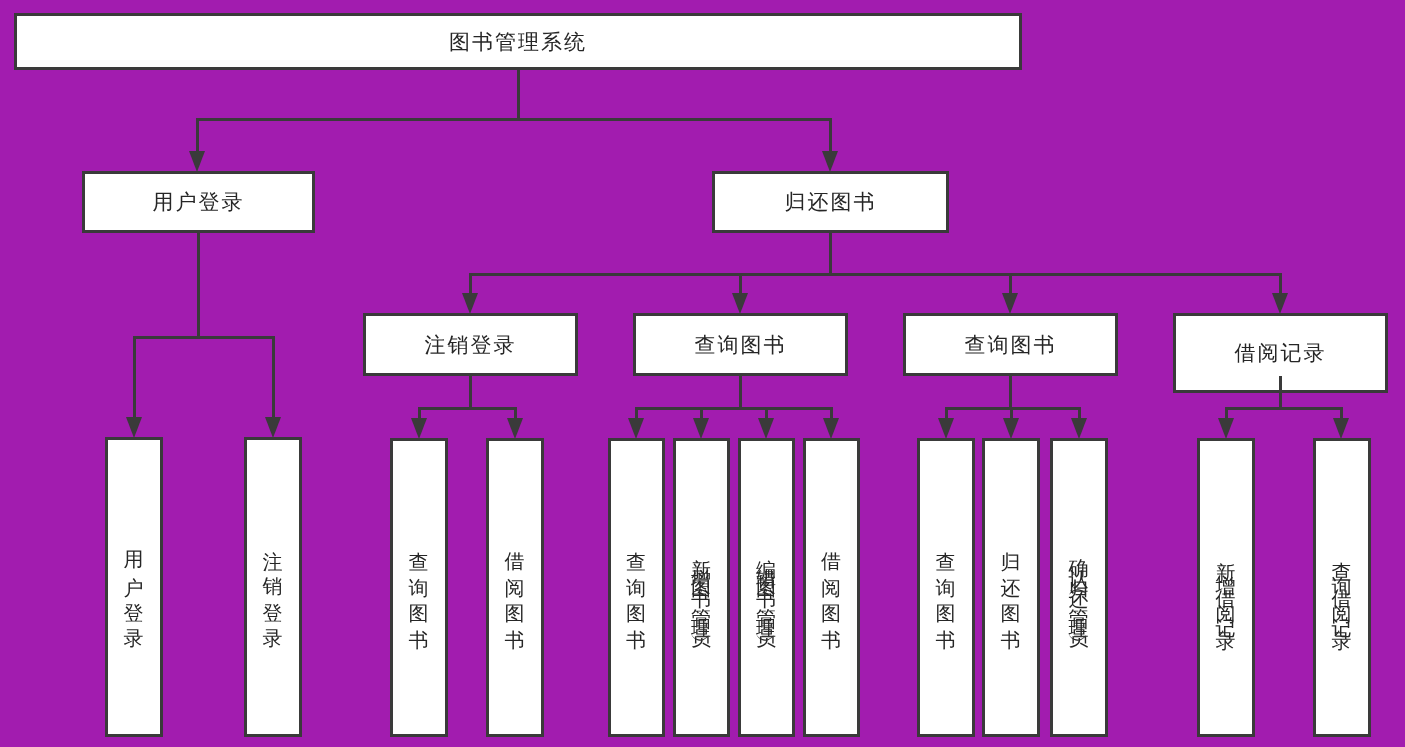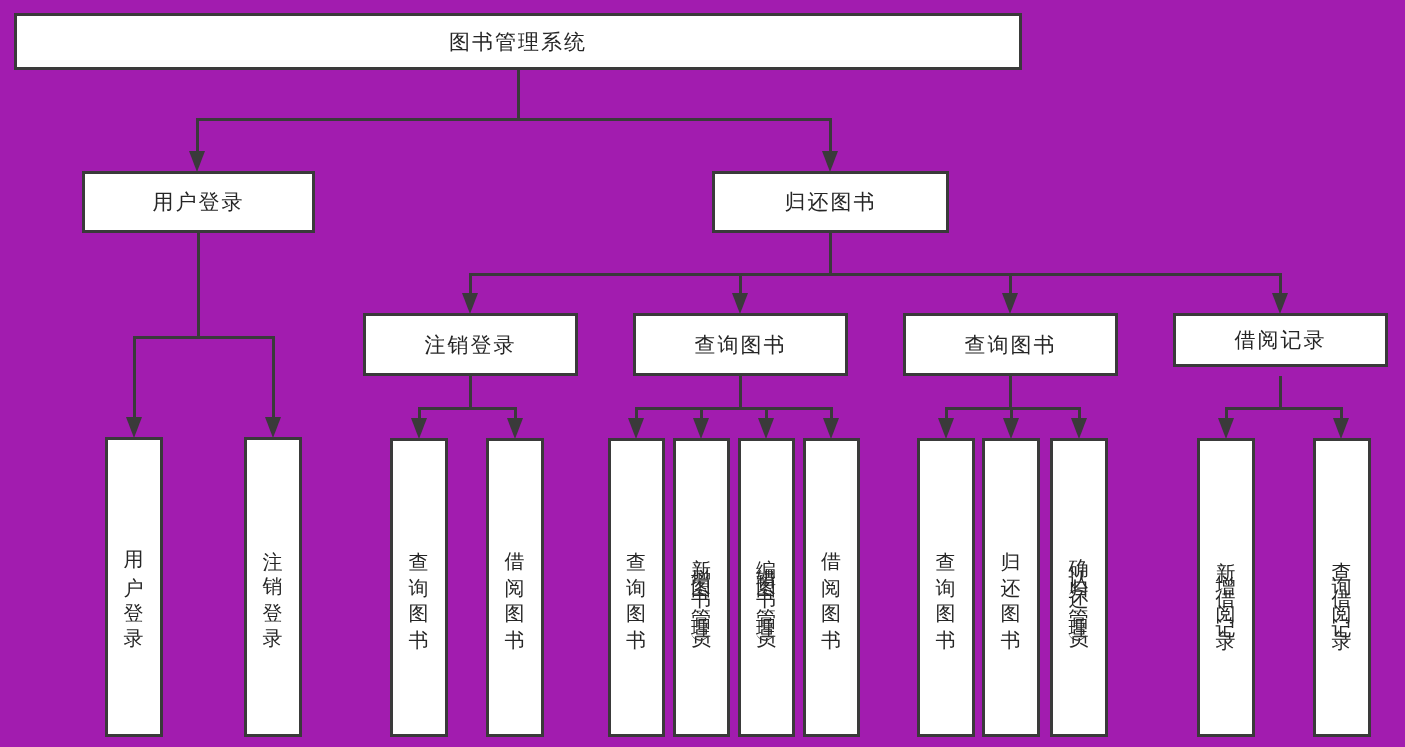--- a/index.html
+++ b/index.html
@@ -103,21 +103,21 @@
 
   <div class="box h" style="left:363px;top:313px;width:215px;height:63px">
     <span>注销登录</span>
   </div>
   <div class="box h" style="left:633px;top:313px;width:215px;height:63px">
     <span>查询图书</span>
   </div>
   <div class="box h" style="left:903px;top:313px;width:215px;height:63px">
     <span>查询图书</span>
   </div>
-  <div class="box h" style="left:1173px;top:313px;width:215px;height:54px">
+  <div class="box h" style="left:1173px;top:313px;width:215px;height:80px">
     <span>借阅记录</span>
   </div>
 
   <div class="vline" style="left:469px;top:376px;height:31px"></div>
   <div class="hline" style="left:418px;top:407px;width:98px"></div>
   <div class="vline" style="left:418px;top:407px;height:12px"></div>
   <div class="arrow" style="left:411px;top:418px"></div>
   <div class="vline" style="left:514px;top:407px;height:12px"></div>
   <div class="arrow" style="left:507px;top:418px"></div>
   <div class="box v ls-wide" style="left:390px;top:438px;width:58px;height:299px">

